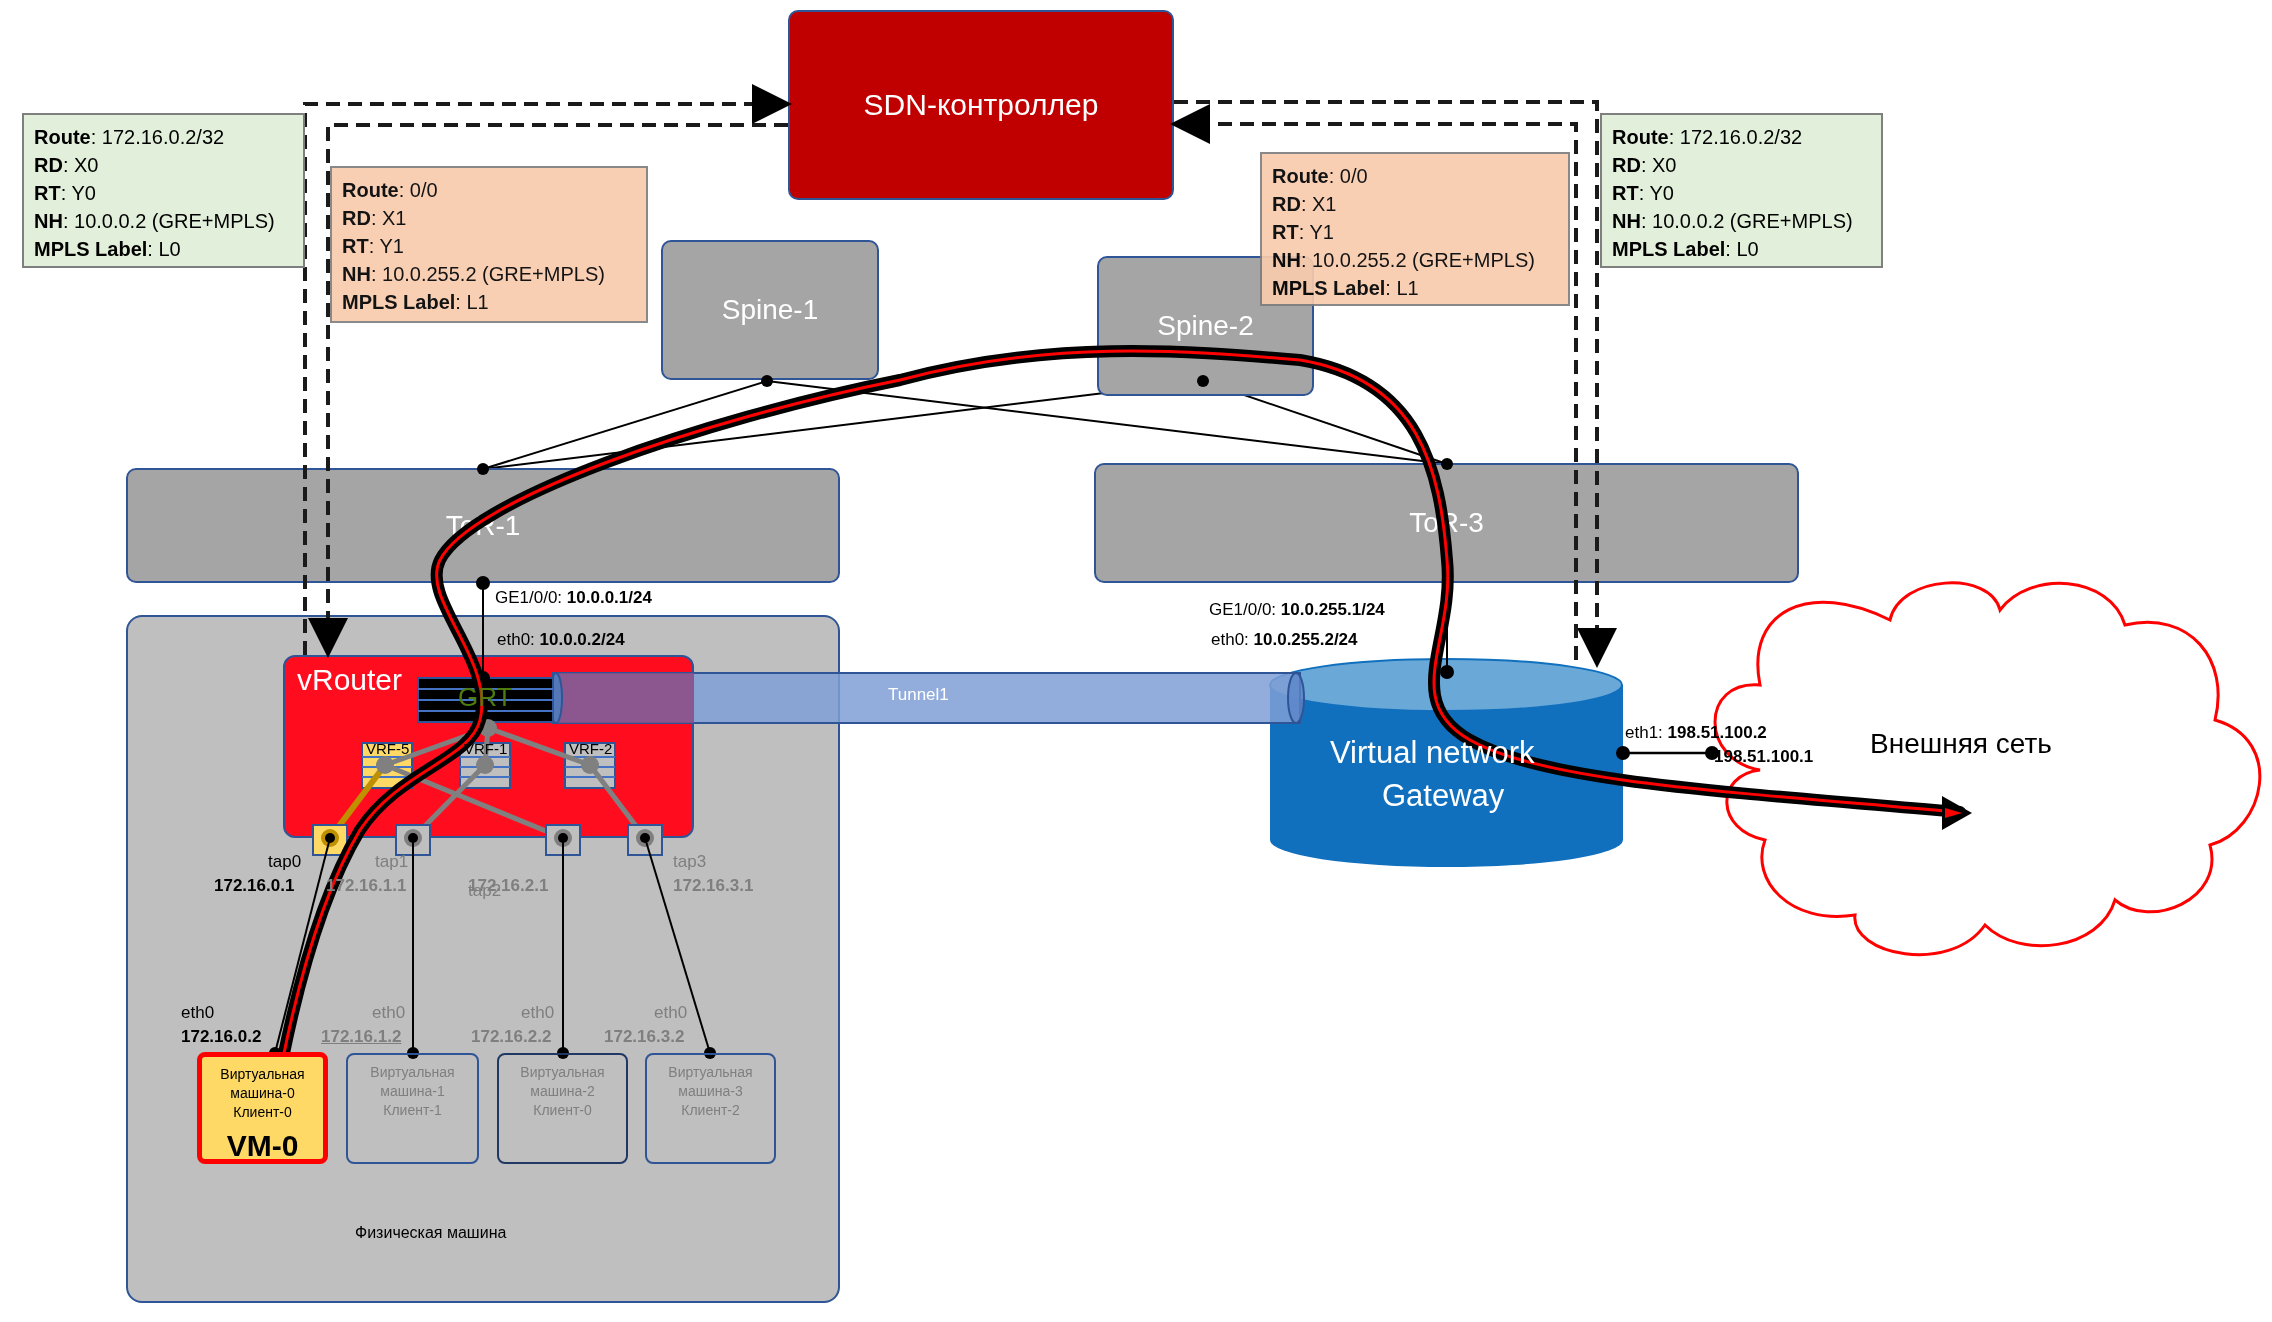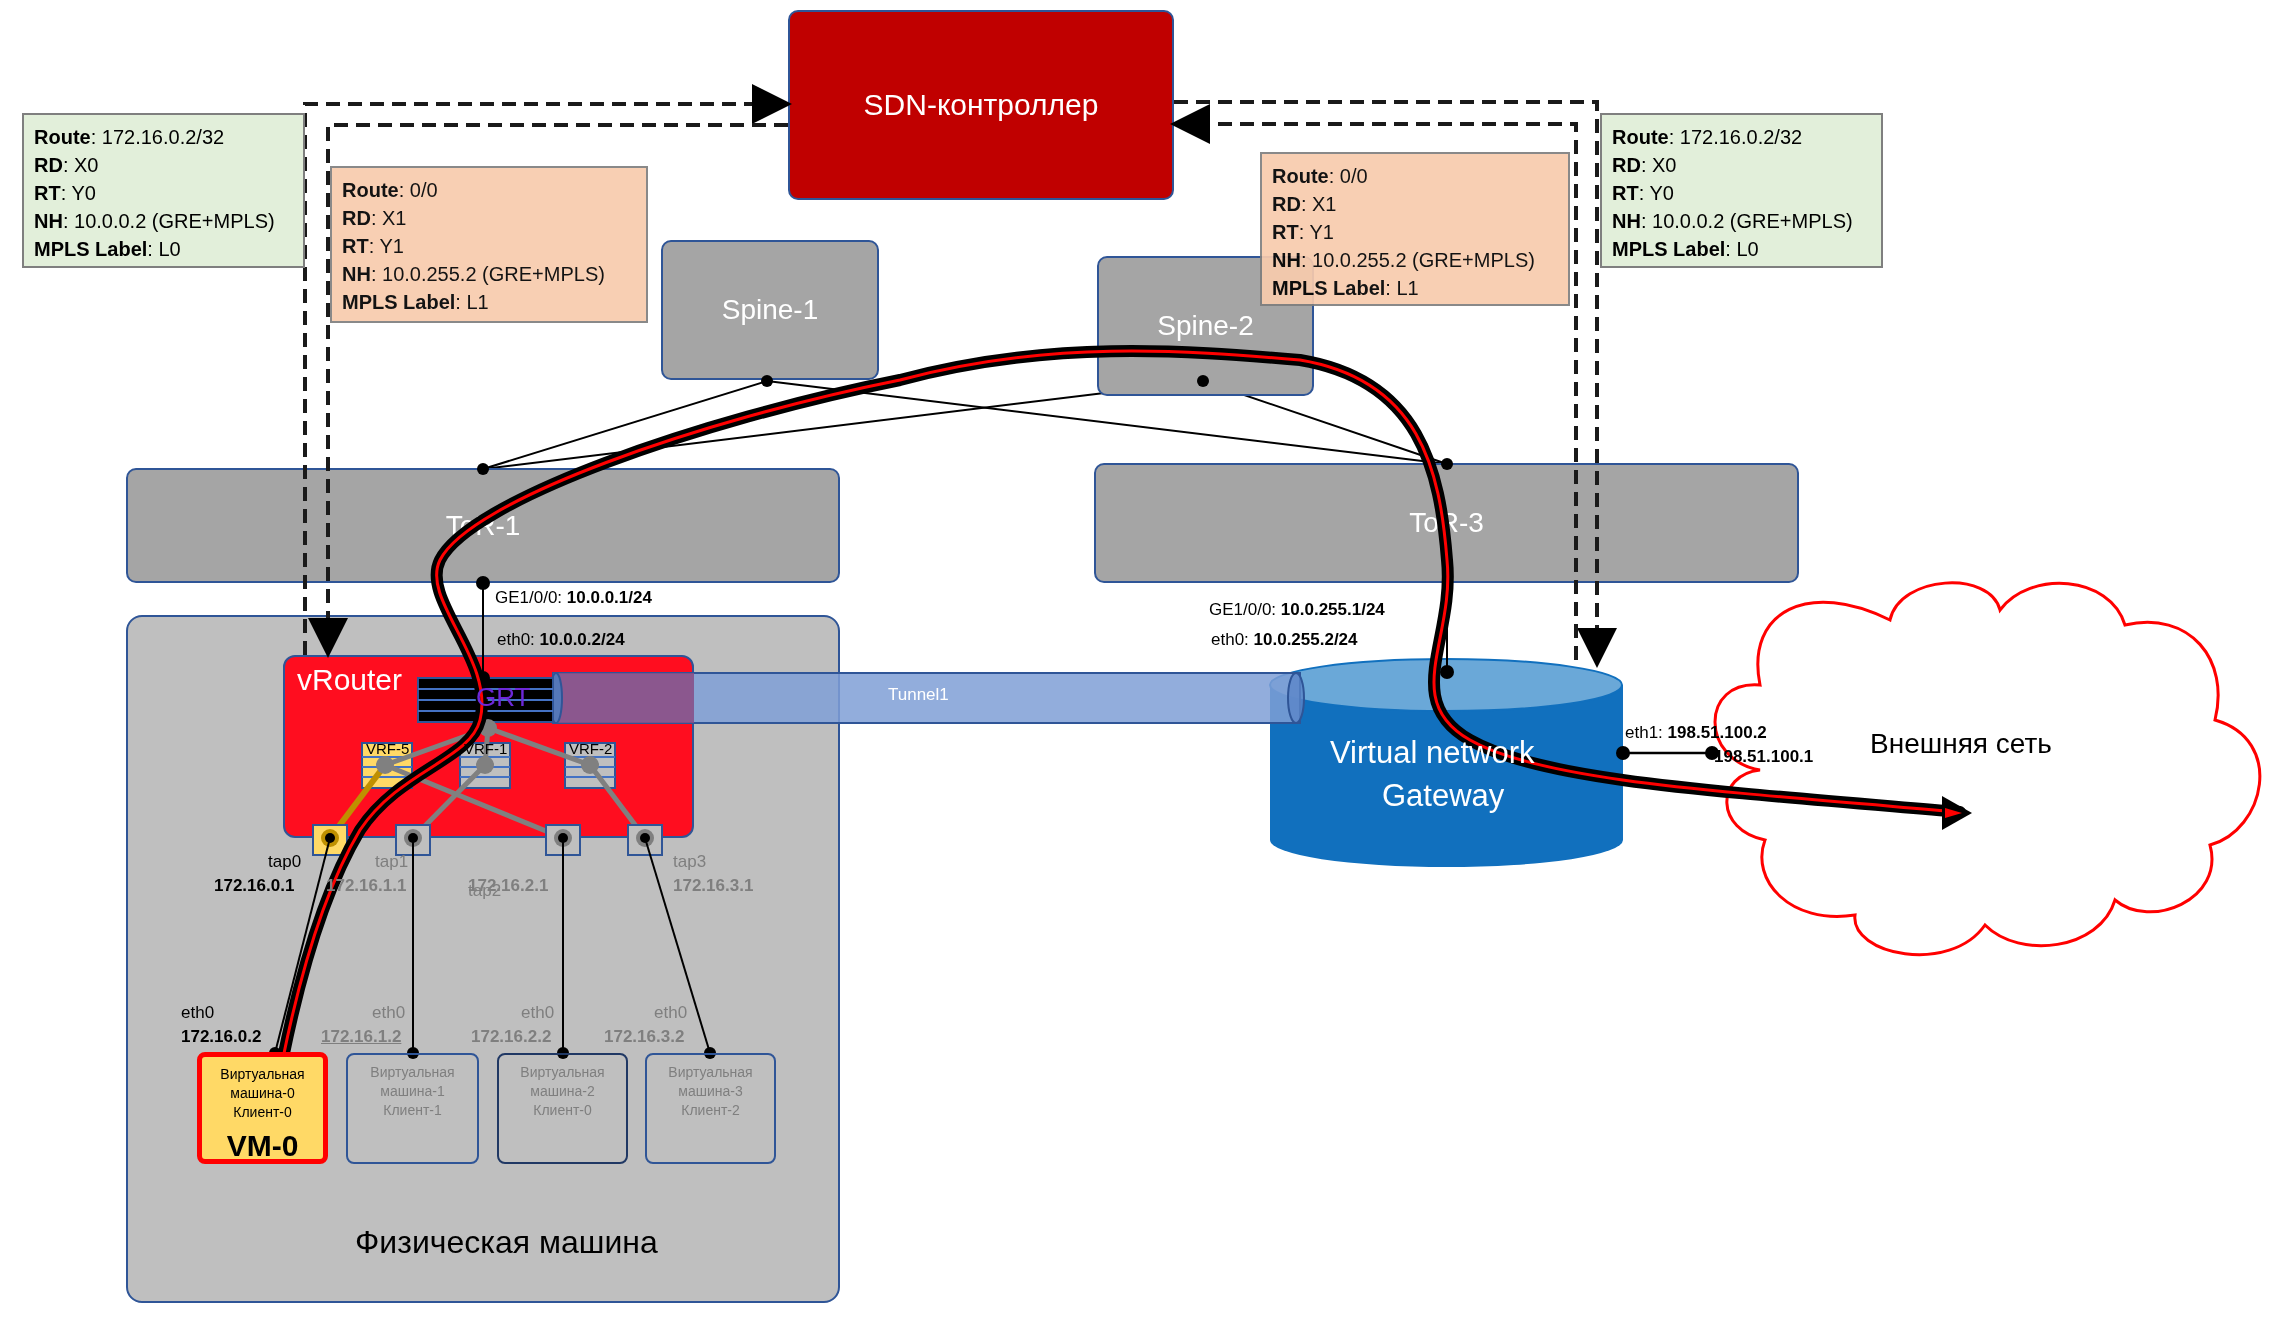--- a/index.html
+++ b/index.html
@@ -32,21 +32,21 @@
 
 <svg id="bg-layer" width="2272" height="1322">
 
   <line x1="767" y1="381" x2="483" y2="469" stroke="#000" stroke-width="2"></line>
   <line x1="767" y1="381" x2="1447" y2="464" stroke="#000" stroke-width="2"></line>
   <line x1="1203" y1="381" x2="483" y2="469" stroke="#000" stroke-width="2"></line>
   <line x1="1203" y1="381" x2="1447" y2="464" stroke="#000" stroke-width="2"></line>
 </svg>
 
 <div class="abs phys" style="left:126px; top:615px; width:714px; height:688px;"></div>
-<div class="lbl" style="left:355px; top:1224px; font-size:32px;">Физическая машина</div>
+<div class="lbl" style="left:355px; top:1224px; font-size:16px;">Физическая машина</div>
 
 <div class="node sdn" style="left:788px; top:10px; width:386px; height:190px;">
   <span>SDN-контроллер</span>
 </div>
 
 <div class="node gray-node" style="left:661px; top:240px; width:218px; height:140px;">
   <span>Spine-1</span>
 </div>
 <div class="node gray-node" style="left:1097px; top:240px; width:217px; height:140px;margin-top:16px;">
   <span>Spine-2</span>
@@ -225,21 +225,21 @@
   <span>eth0:</span> <b>10.0.0.2/24</b>
 </div>
 
 <div class="lbl" style="left:1209px; top:600px;">
   <span>GE1/0/0:</span> <b>10.0.255.1/24</b>
 </div>
 <div class="lbl" style="left:1211px; top:630px;">
   <span>eth0:</span> <b>10.0.255.2/24</b>
 </div>
 
-<div class="lbl" style="left:476px; top:682px; font-size:26px; color:#6d28d9;">GRT</div>
+<div class="lbl" style="left:458px; top:682px; font-size:26px; color:#4d7c0f;">GRT</div>
 <div class="lbl" style="left:366px; top:740px; font-size:15px;">VRF-5</div>
 <div class="lbl" style="left:464px; top:740px; font-size:15px;">VRF-1</div>
 <div class="lbl" style="left:569px; top:740px; font-size:15px;">VRF-2</div>
 
 <div class="lbl" style="left:888px; top:685px; font-size:17px; color:#fff;">Tunnel1</div>
 
 <div class="lbl" style="left:268px; top:852px;">tap0</div>
 <div class="lbl" style="left:214px; top:876px;"><b>172.16.0.1</b></div>
 <div class="lbl gray-txt" style="left:375px; top:852px;">tap1</div>
 <div class="lbl gray-txt" style="left:326px; top:876px;"><b>172.16.1.1</b></div>

